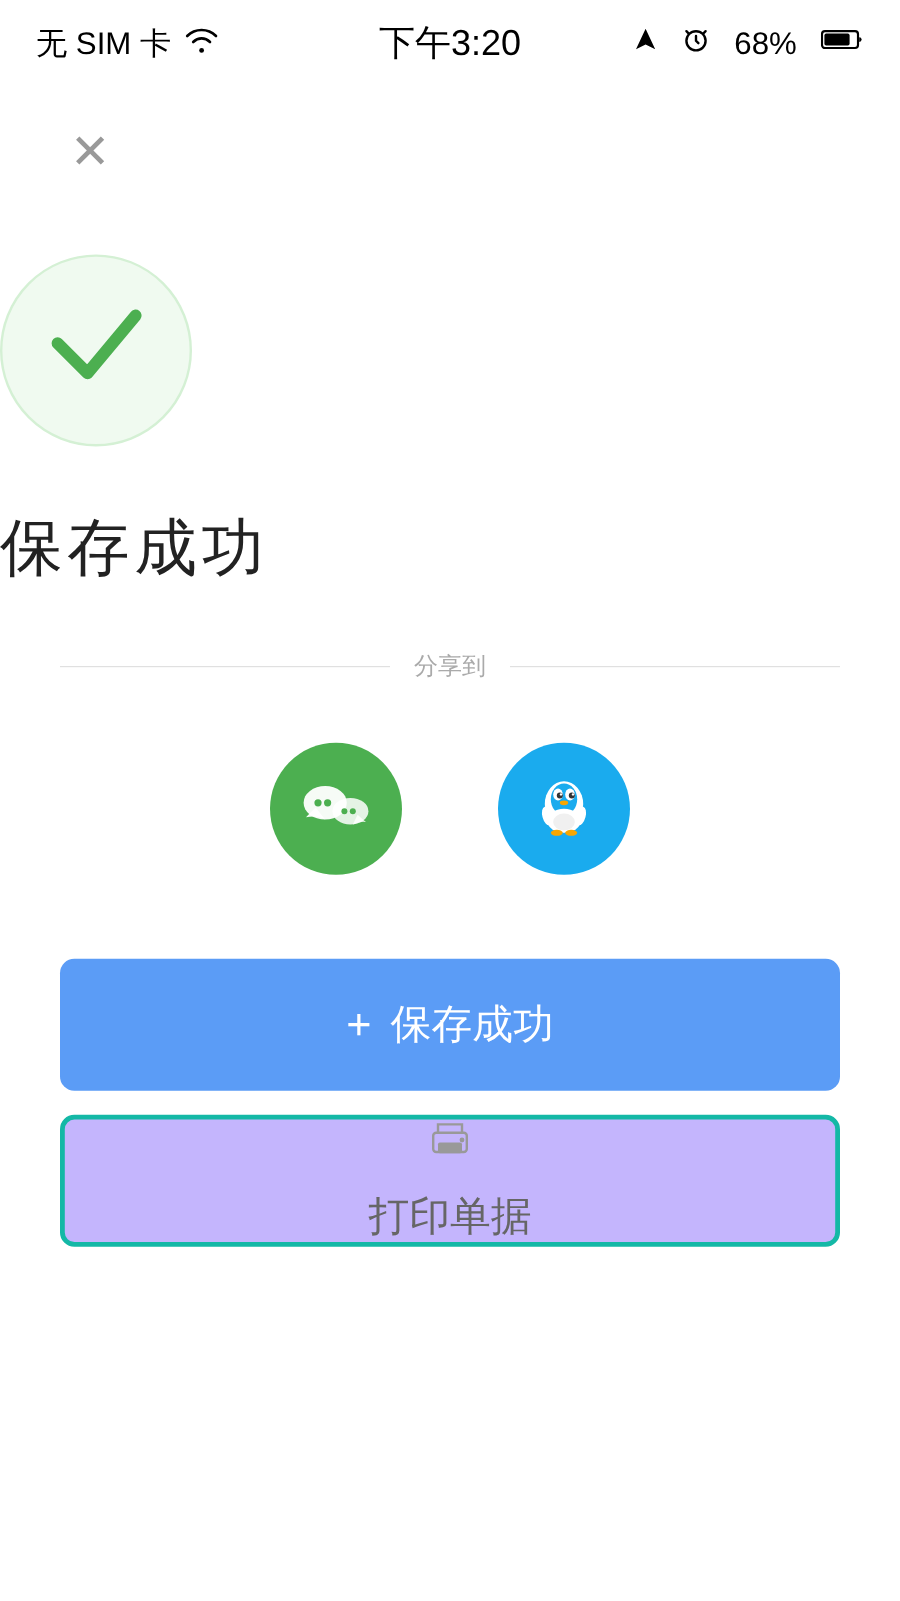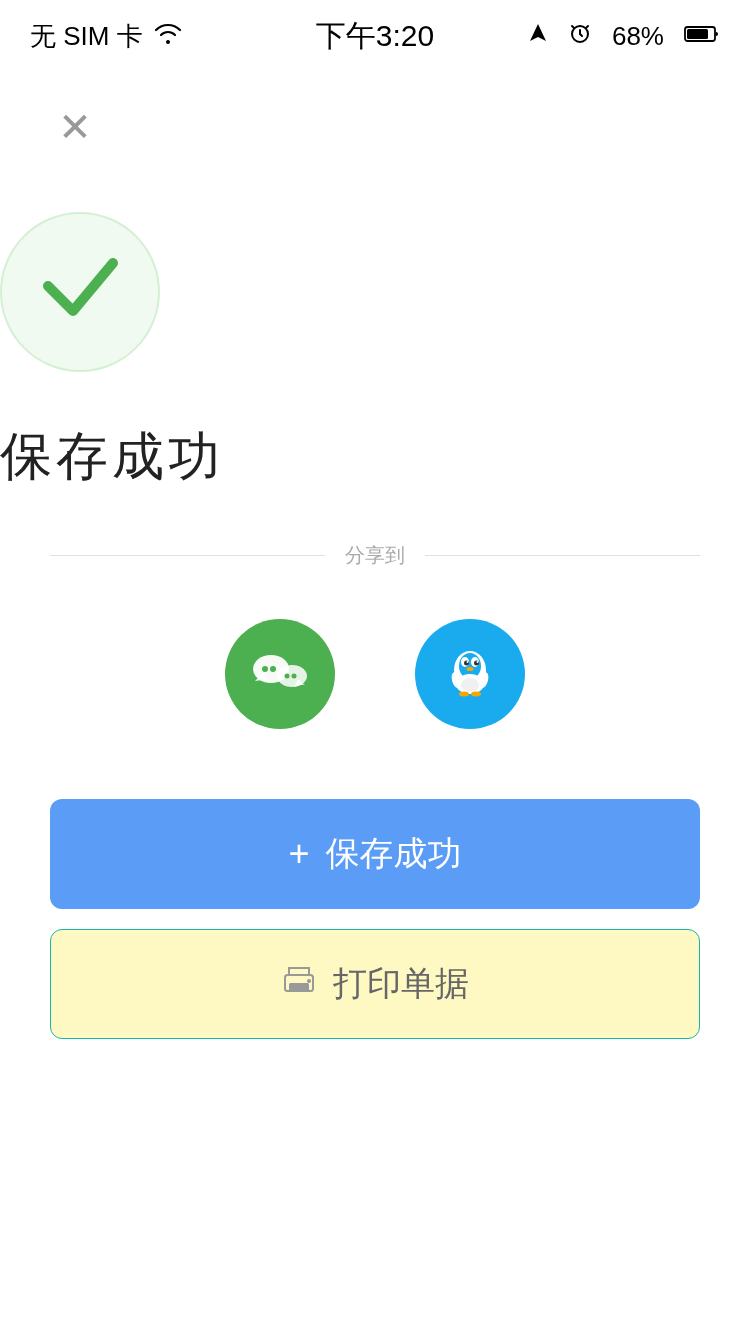--- a/index.html
+++ b/index.html
@@ -180,23 +180,24 @@
       border: none;
       outline: none;
     }
 
     .btn-primary {
       background: #5b9cf6;
       color: #fff;
     }
 
     .btn-secondary {
-      background: #fef9c3;
+      background: #c4b5fd;
       color: #666;
-      border: 1px solid #14b8a6;
+      border: 4px solid #14b8a6;
+      flex-direction: column;
     }
 
     
     .wechat-svg {
       width: 70px;
       height: 70px;
     }
 
     .qq-svg {
       width: 65px;

